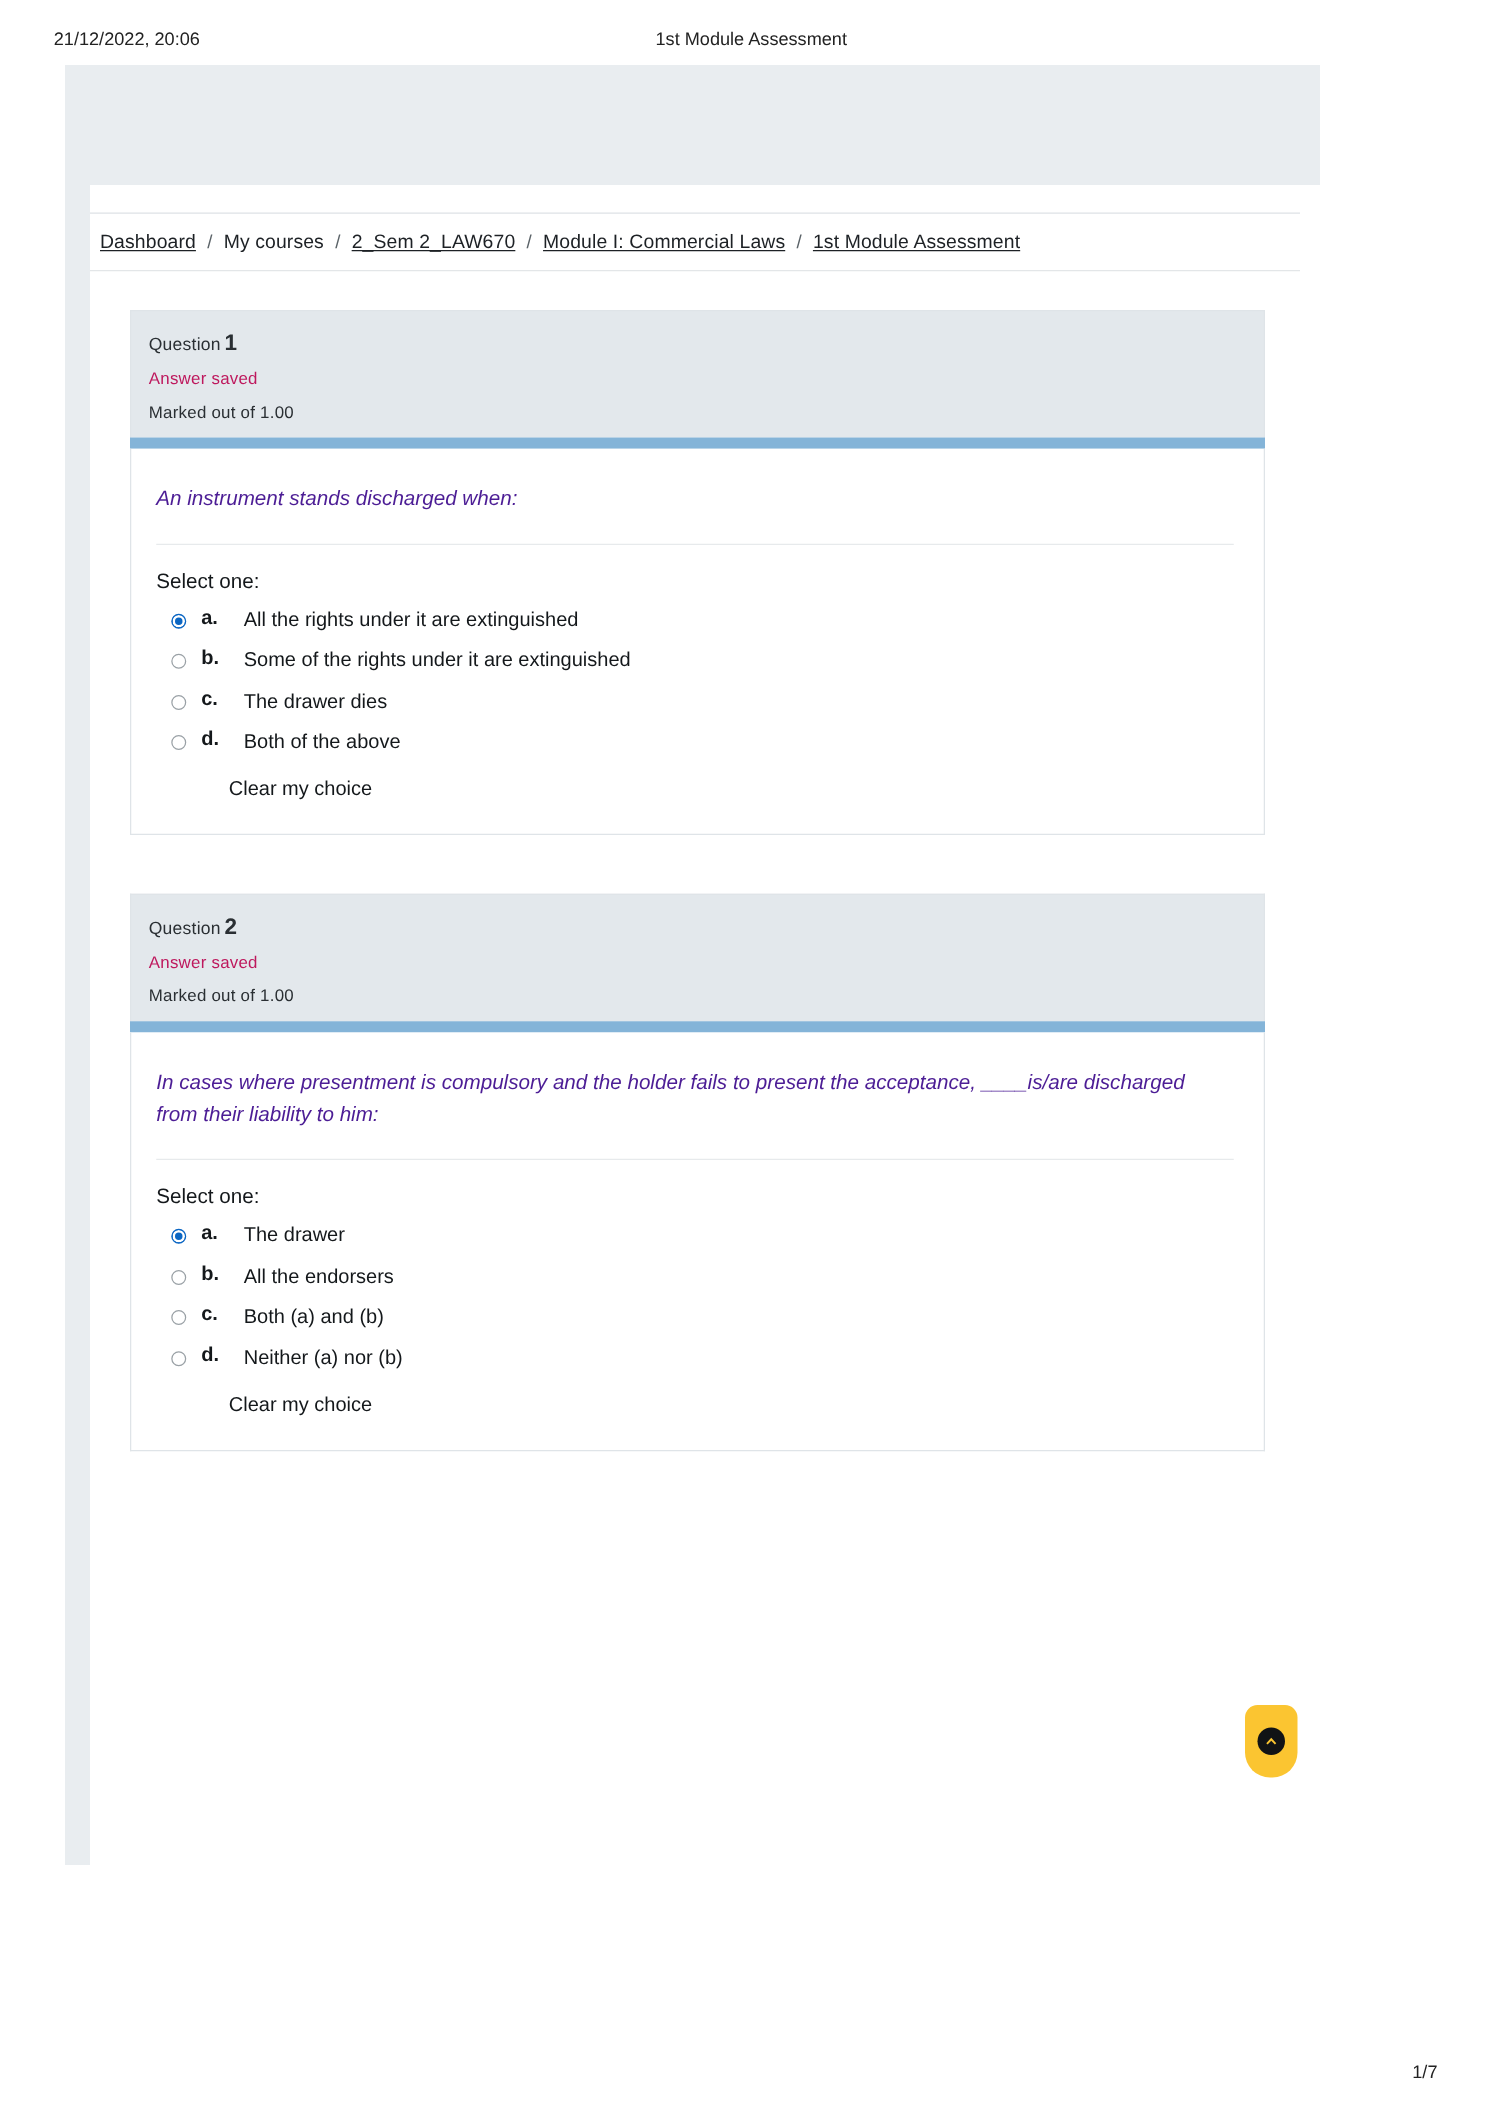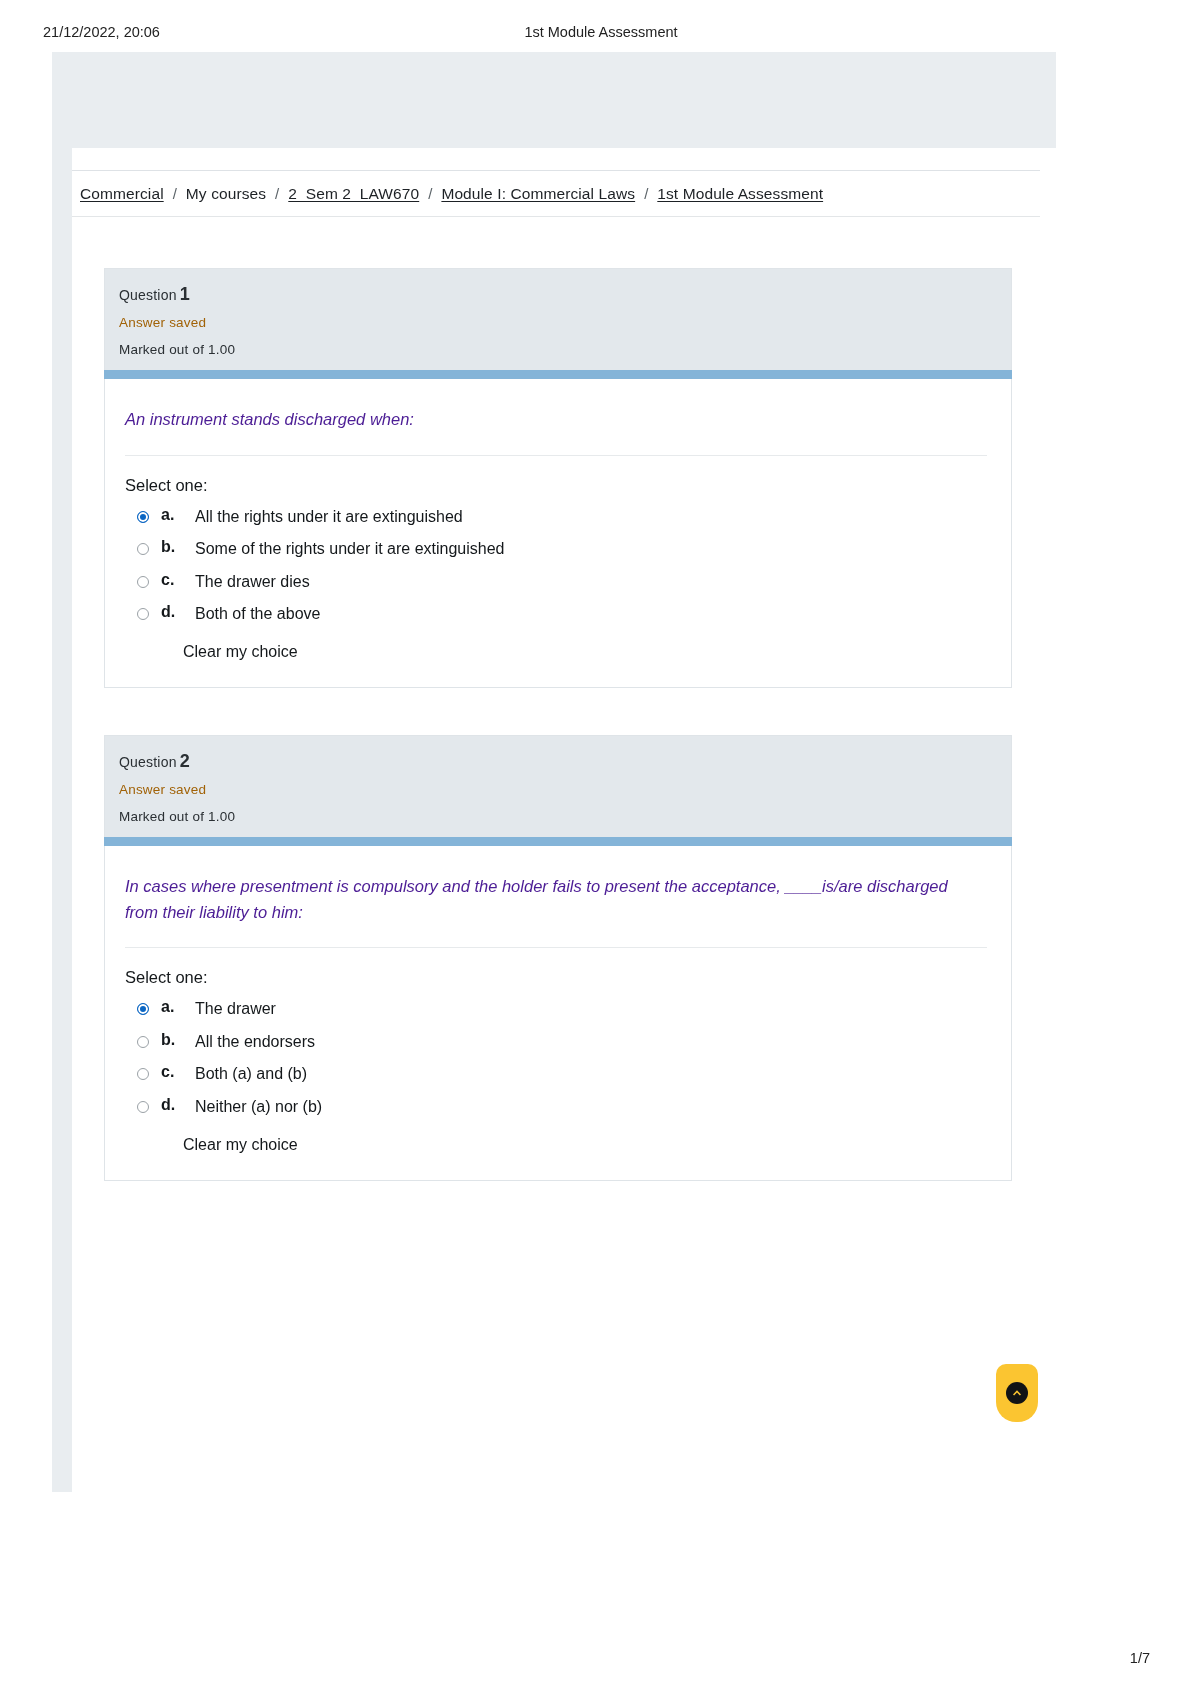--- a/index.html
+++ b/index.html
@@ -94,38 +94,37 @@
   .question {
     position: absolute;
     left: 104px;
     width: 908px;
   }
   .q-head {
     background: #e3e8ec;
     border: 1px solid #dfe4e8;
     border-bottom: none;
     padding: 16px 0 14px 14px;
-    margin-top: 20px;
   }
   .q-head .q-num-line {
     font-size: 14px;
     color: #2a2f33;
     letter-spacing: .2px;
     line-height: 1;
     margin-bottom: 13px;
   }
   .q-head .q-num-line .q-num {
     font-size: 18px;
     font-weight: bold;
     letter-spacing: 0;
     margin-left: 3px;
   }
   .q-head .q-state {
     font-size: 13.5px;
-    color: #a16207;
+    color: #be185d;
     line-height: 1;
     margin-bottom: 13px;
     letter-spacing: .2px;
   }
   .q-head .q-grade {
     font-size: 13.5px;
     color: #2a2f33;
     line-height: 1;
     letter-spacing: .2px;
   }
@@ -253,21 +252,21 @@
 <div class="print-header">
   <span class="ph-left">21/12/2022, 20:06</span>
   <span class="ph-center">1st Module Assessment</span>
 </div>
 
 <div class="page-canvas">
   <div class="page-inner-white"></div>
 </div>
 
 <nav class="breadcrumb-bar">
-  <span class="crumb link">Commercial</span>
+  <span class="crumb link">Dashboard</span>
   <span class="crumb-sep">/</span>
   <span class="crumb">My courses</span>
   <span class="crumb-sep">/</span>
   <span class="crumb link">2_Sem 2_LAW670</span>
   <span class="crumb-sep">/</span>
   <span class="crumb link">Module I: Commercial Laws</span>
   <span class="crumb-sep">/</span>
   <span class="crumb link">1st Module Assessment</span>
 </nav>
 

